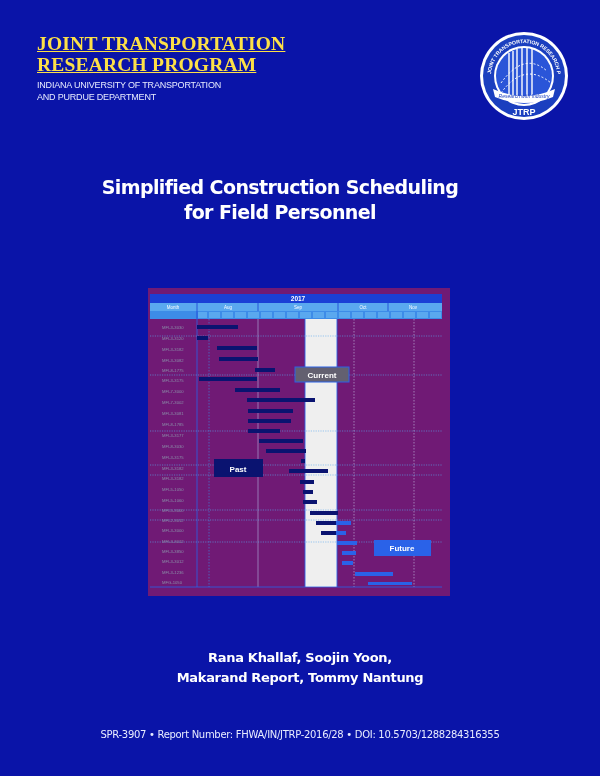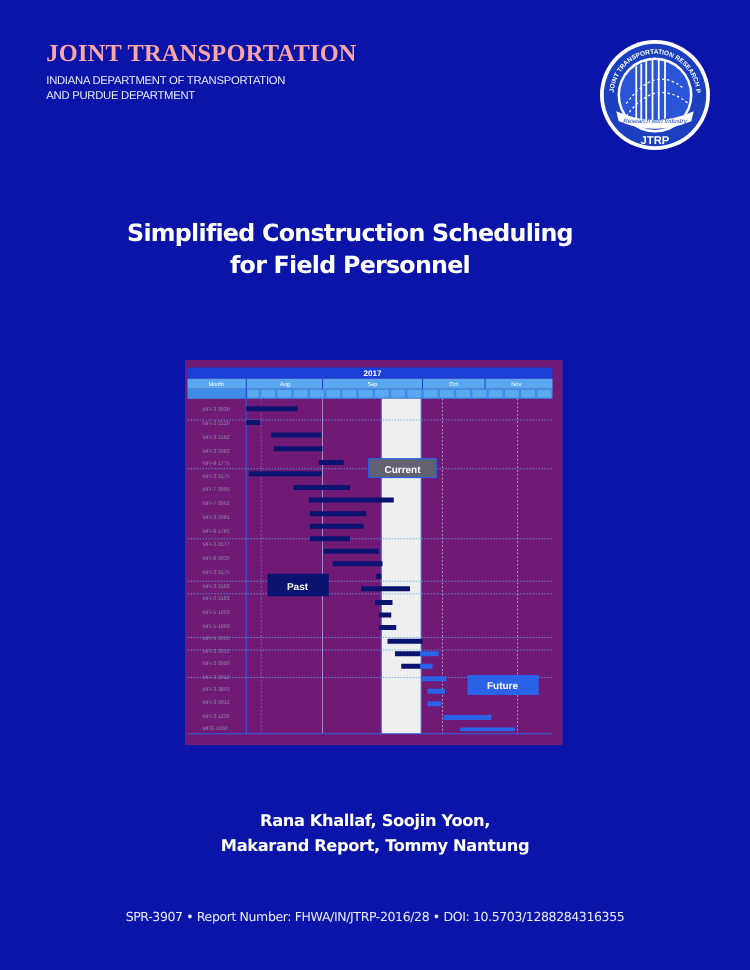--- a/index.html
+++ b/index.html
@@ -1,34 +1,35 @@
 <!DOCTYPE html>
 <html><head>
 <meta charset="utf-8">
 <style>
   * { margin:0; padding:0; box-sizing:border-box; }
   html, body { width:600px; height:776px; overflow:hidden; }
   body { background:#0a14a8; font-family:"Liberation Sans", sans-serif; position:relative; color:#fff; }
   .org { position:absolute; left:37px; top:33px; }
-  .org-title { font-family:"Liberation Serif", serif; font-weight:bold; font-size:19.5px; line-height:21px; letter-spacing:0.2px; color:#fca5a5; }
+  .org-title { font-family:"Liberation Serif", serif; font-weight:bold; font-size:19.5px; line-height:21px; letter-spacing:0.2px; color:#fde047;text-decoration:underline; }
   .org-sub { font-family:"Liberation Sans", sans-serif; font-size:9px; line-height:12px; margin-top:4px; color:#e8ecff; letter-spacing:-0.2px; }
   .logo { position:absolute; left:479px; top:31px; width:90px; height:90px; }
   .title { position:absolute; left:0; width:560px; top:175px; text-align:center; font-family:"DejaVu Sans", sans-serif; font-weight:bold; font-size:19px; line-height:25px; letter-spacing:-0.6px; }
   .chart { position:absolute; left:148px; top:288px; width:302px; height:308px; background:#701a75; }
   .authors { position:absolute; left:0; width:600px; top:648px; text-align:center; font-family:"DejaVu Sans", sans-serif; font-weight:bold; font-size:13px; line-height:20px; letter-spacing:-0.3px; }
   .footer { position:absolute; left:0; width:600px; top:729px; text-align:center; font-family:"DejaVu Sans", sans-serif; font-size:10px; color:#e8ecff; letter-spacing:-0.3px; }
   svg text { font-family:"Liberation Sans", sans-serif; }
 </style>
 </head>
 <body>
 
 <div class="org">
   <div class="org-title">JOINT TRANSPORTATION</div>
+  <div class="org-title">RESEARCH PROGRAM</div>
   <div class="org-sub">
-    <div>INDIANA DEPARTMENT OF TRANSPORTATION</div>
+    <div>INDIANA UNIVERSITY OF TRANSPORTATION</div>
     <div>AND PURDUE DEPARTMENT</div>
   </div>
 </div>
 
 <div class="logo">
   <svg width="90" height="90" viewBox="0 0 90 90">
     <circle cx="45" cy="45" r="44" fill="#fff"></circle>
     <circle cx="45" cy="45" r="41" fill="#1b3fbf"></circle>
     <circle cx="45" cy="45" r="30" fill="#fff"></circle>
     <circle cx="45" cy="45" r="28" fill="#2a55d8"></circle>

